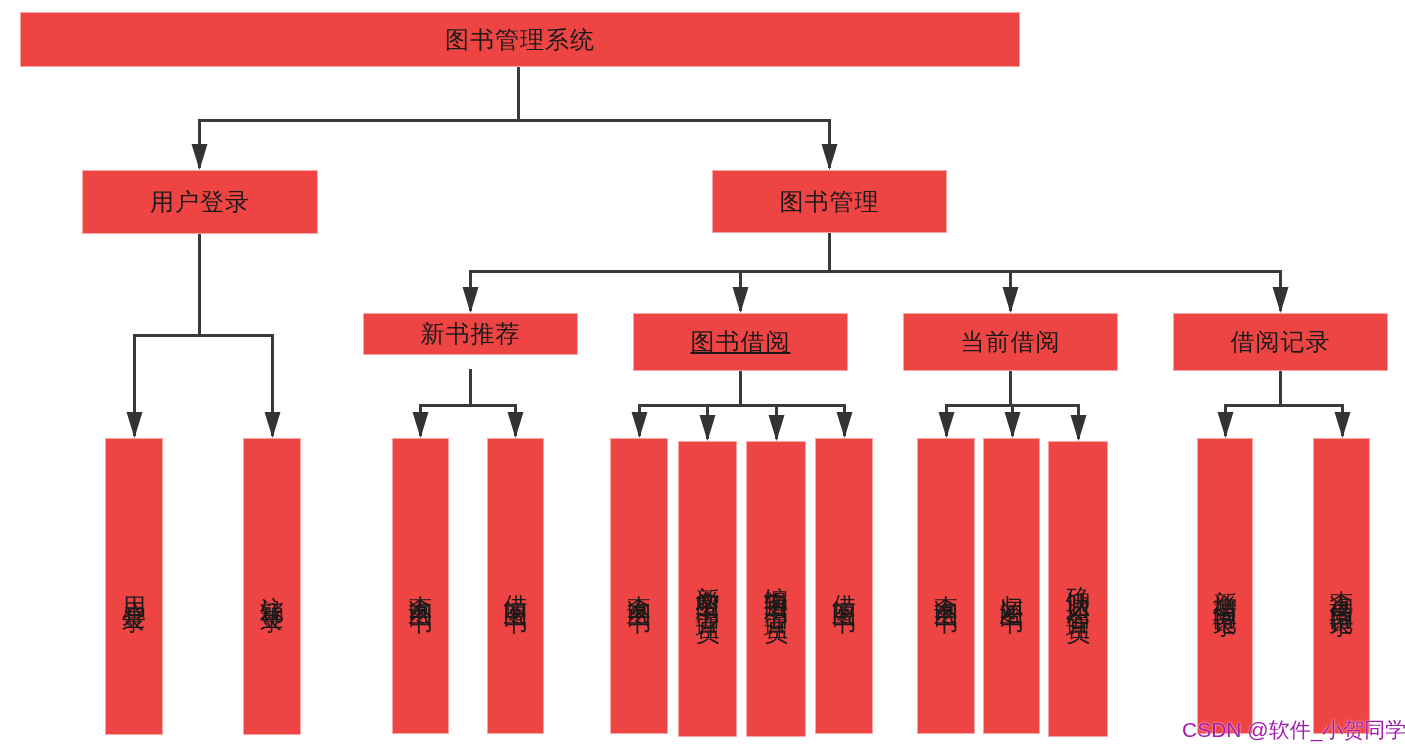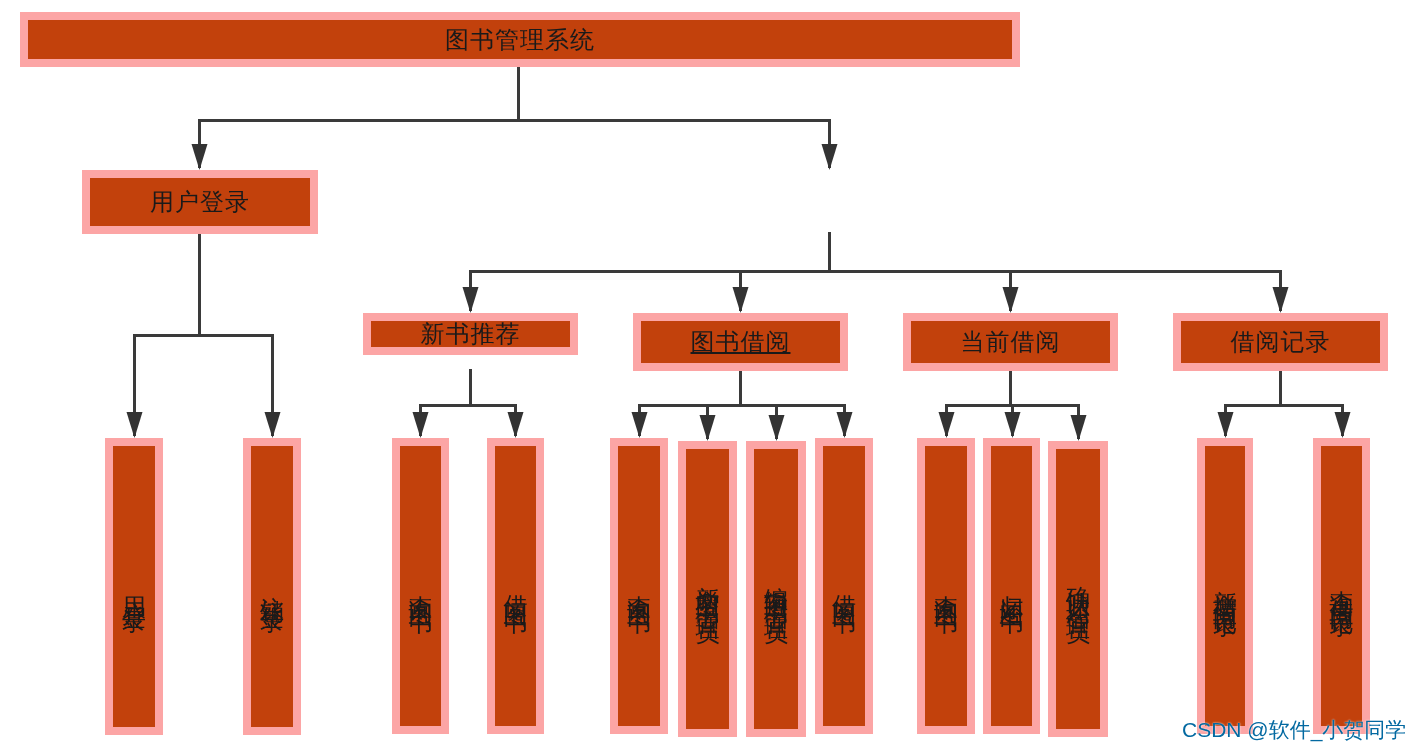--- a/index.html
+++ b/index.html
@@ -17,22 +17,22 @@
   }
   svg.connectors {
     position: absolute;
     left: 0; top: 0;
     width: 1405px;
     height: 747px;
   }
   .node {
     position: absolute;
     box-sizing: border-box;
-    background: #c2410c;
-    border: 8px solid #fca5a5;
+    background: #ef4444;
+    border: 1px solid #fca5a5;
     display: flex;
     align-items: center;
     justify-content: center;
     color: #1a1a1a;
   }
   .node.h {
     font-size: 24px;
     letter-spacing: 1px;
     white-space: nowrap;
   }
@@ -43,21 +43,21 @@
     letter-spacing: 5px;
     line-height: 1;
     white-space: nowrap;
   }
   .watermark {
     position: absolute;
     left: 1182px;
     top: 716px;
     font-size: 21px;
     letter-spacing: 0px;
-    color: #0369a1;
+    color: #a21caf;
     text-shadow: 0 0 2px #ffffff;
     white-space: nowrap;
   }
 </style>
 </head>
 <body>
 
 <div class="canvas">
 
   <svg class="connectors" viewBox="0 0 1405 747" xmlns="http://www.w3.org/2000/svg">
@@ -126,20 +126,23 @@
     </g>
   </svg>
 
   <div class="node h" style="left:20px; top:12px; width:1000px; height:55px;">
     <span>图书管理系统</span>
   </div>
 
   <div class="node h" style="left:82px; top:170px; width:236px; height:64px;">
     <span>用户登录</span>
   </div>
+  <div class="node h" style="left:712px; top:170px; width:235px; height:63px;">
+    <span>图书管理</span>
+  </div>
 
   <div class="node h" style="left:363px; top:313px; width:215px; height:42px;">
     <span>新书推荐</span>
   </div>
   <div class="node h" style="left:633px; top:313px; width:215px; height:58px;text-decoration:underline;">
     <span>图书借阅</span>
   </div>
   <div class="node h" style="left:1173px; top:313px; width:215px; height:58px;">
     <span>借阅记录</span>
   </div>

